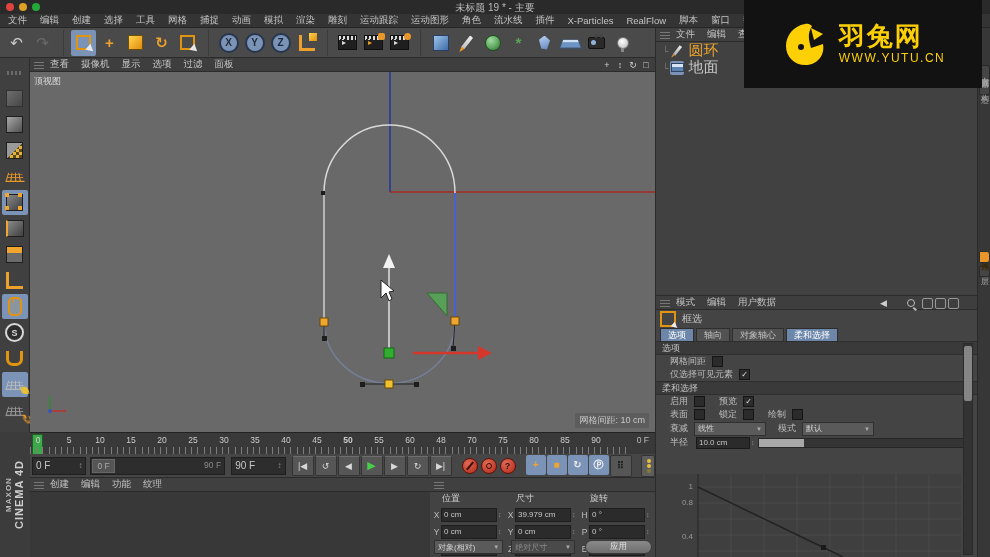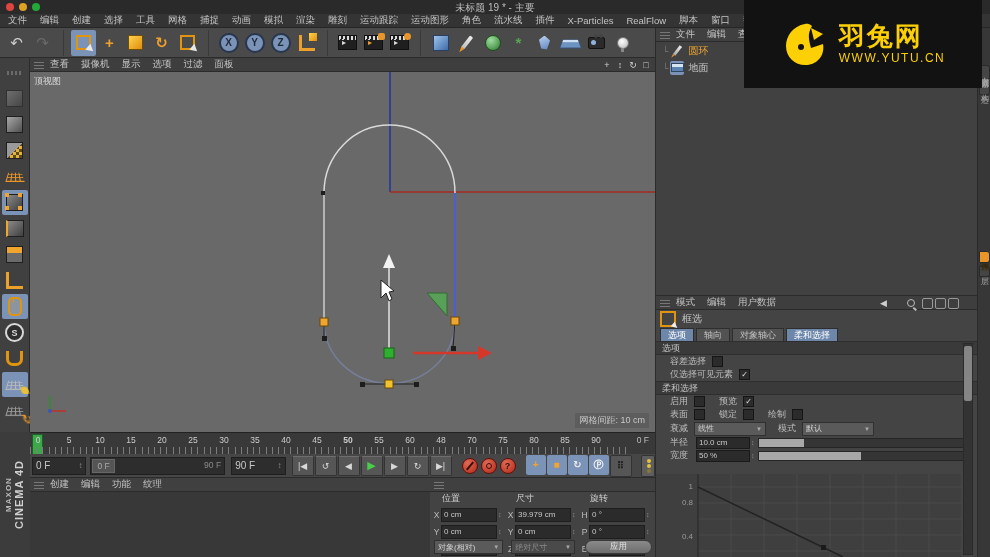--- a/index.html
+++ b/index.html
@@ -145,21 +145,21 @@
   .dropdown.disabled{color:#8a8a8a;background:#4a4a4a;}
   .applybtn{height:12px;background:linear-gradient(#8a8a8a,#6e6e6e);border:1px solid #3a3a3a;border-radius:7px;color:#e8e8e8;font-size:8.5px;display:flex;align-items:center;justify-content:center;width:70px;margin-left:10px;}
 
   
   .rightpanel{left:655px;top:28px;width:335px;height:529px;background:#414141;border-left:1px solid #2b2b2b;}
   .om{position:absolute;left:0;top:0;width:321px;height:267px;background:#414141;}
   .om-item{display:flex;align-items:center;height:17px;padding-left:6px;position:relative;}
   .tree{color:#7a7a7a;font-size:9px;margin-right:2px;}
   .om-ic{width:14px;height:14px;display:flex;align-items:center;justify-content:center;margin-right:4px;border-radius:2px;}
   .om-ic.floorbg{background:#7b93b6;}
-  .om-label{font-size:10px;}
+  .om-label{font-size:15px;}
   .om-label.sel{color:#f0a62e;}
   .om-right{position:absolute;left:72px;display:flex;align-items:center;}
   .layersq{width:9px;height:9px;background:#5c5c5c;border:1px solid #333;border-radius:2px;margin-right:3px;}
   .dot{width:4px;height:4px;border-radius:50%;background:#8a8a8a;margin-right:3px;}
   .okcheck{color:#58cf58;font-size:10px;font-weight:bold;}
   .floor-sm{width:11px;height:7px;background:linear-gradient(180deg,#d8e6f4 0 45%,#5d83b2 45%);border:1px solid #2f4560;}
   .pen-sm{width:3px;height:11px;background:linear-gradient(#efefef,#a8a8a8);transform:rotate(38deg);position:relative;}
   .pen-sm:after{content:"";position:absolute;left:0;bottom:-4px;border-top:4px solid #e8962a;border-left:1.5px solid transparent;border-right:1.5px solid transparent;}
 
   .am{position:absolute;left:0;top:267px;width:321px;height:262px;background:#444;}
@@ -646,21 +646,21 @@
       </div>
       <div class="tabsrow">
           <span class="atab active">选项</span>
           <span class="atab">轴向</span>
           <span class="atab">对象轴心</span>
           <span class="atab active">柔和选择</span>
         </div>
       <div class="sechead">选项</div>
       <div class="opt-rows">
           <div class="attr-row">
-            <span>容差选择</span>
+            <span>网格间距</span>
             <span class="cb"></span>
           </div>
           <div class="attr-row">
             <span>仅选择可见元素</span>
             <span class="cb">✓</span>
           </div>
         </div>
       <div class="sechead">柔和选择</div>
       <div class="soft-row1 attr-row">
           <span class="attr-chk">
@@ -698,28 +698,20 @@
             <span class="car">▼</span>
         </div>
       </div>
       <div class="slider-rows">
           <div class="sliderrow">
             <span class="sl-label">半径</span>
             <div class="sl-val">10.0 cm</div>
             <span class="sl-stp">↕</span>
             <div class="sl-track">
               <div class="sl-fill" style="width: 22%;"></div>
-            </div>
-          </div>
-          <div class="sliderrow">
-            <span class="sl-label">宽度</span>
-            <div class="sl-val">50 %</div>
-            <span class="sl-stp">↕</span>
-            <div class="sl-track">
-              <div class="sl-fill" style="width: 50%;"></div>
             </div>
           </div>
         </div>
 
       <div class="curvebox">
         <svg width="305" height="83">
           <g stroke="#4b4b4b" stroke-width="1">
             <line x1="75" y1="0" x2="75" y2="83"></line>
               <line x1="108" y1="0" x2="108" y2="83"></line>
             <line x1="141" y1="0" x2="141" y2="83"></line>

